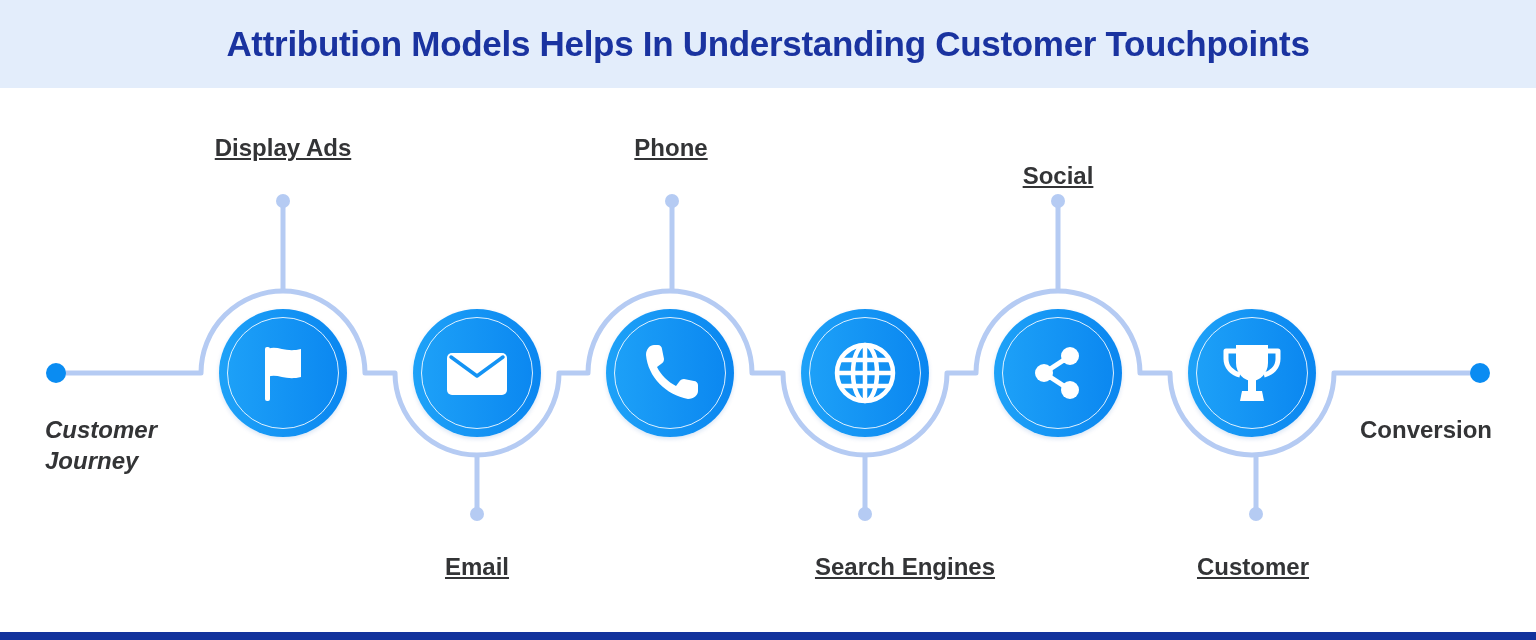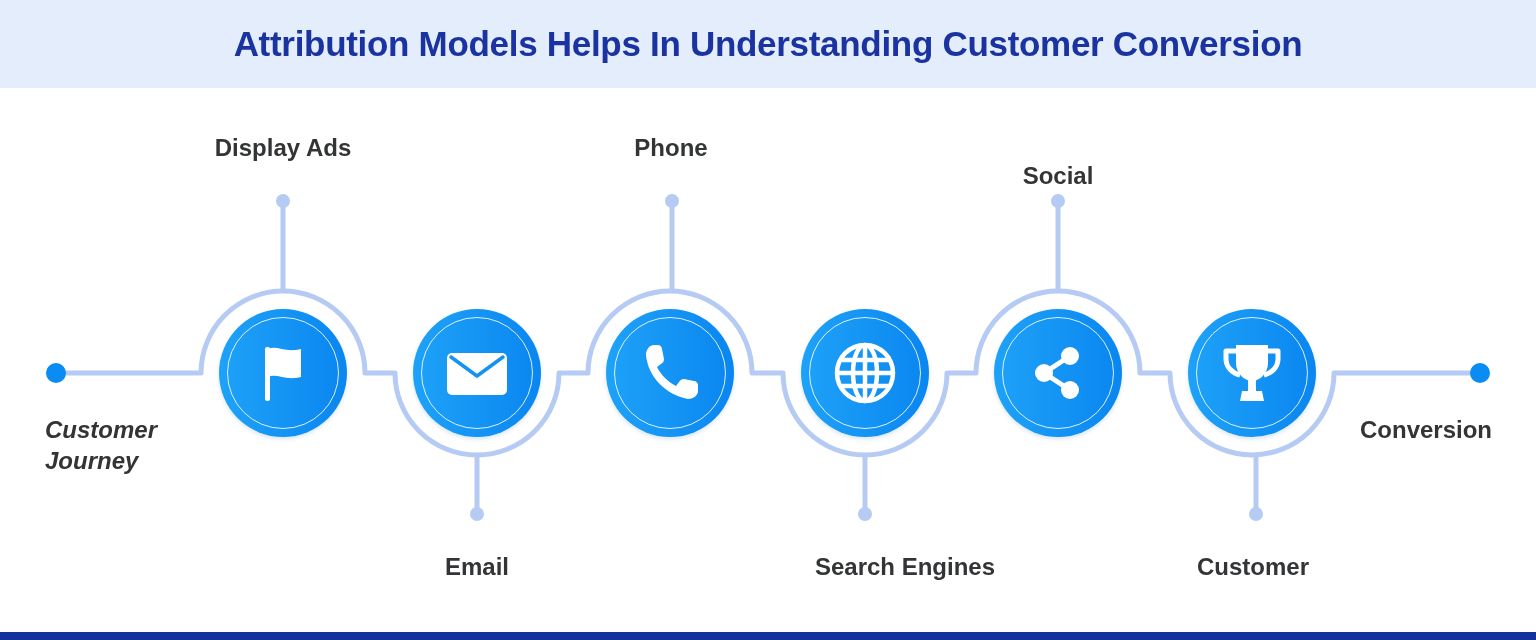--- a/index.html
+++ b/index.html
@@ -31,28 +31,28 @@
     }
     .node::after {
       content: ""; position: absolute; left: 8px; top: 8px; right: 8px; bottom: 8px;
       border-radius: 50%; border: 1.5px solid rgba(255,255,255,0.85);
     }
     .node svg { width: 64px; height: 64px; position: relative; z-index: 1; }
     .label {
       position: absolute; font-size: 24px; font-weight: 700; color: #333436;
       white-space: nowrap; line-height: 31px;
     }
-    .label.center { transform: translateX(-50%); text-align: center; }
+    .label.center { transform: translateX(-50%); text-align: center; text-decoration: underline; }
     .label.multiline { white-space: pre-line; }
   </style>
 </head>
 <body>
 
 <div class="header">
-  <h1 class="title">Attribution Models Helps In Understanding Customer Conversion</h1>
+  <h1 class="title">Attribution Models Helps In Understanding Customer Touchpoints</h1>
 </div>
 
 <svg class="diagram" width="1536" height="640" viewBox="0 0 1536 640">
   <g fill="none" stroke="#b5cbf3" stroke-width="5" stroke-linejoin="round">
     <path d="
       M 56 373 L 201 373
       A 82 82 0 0 1 365 373
       L 395 373
       A 82 82 0 0 0 559 373
       L 588 373

